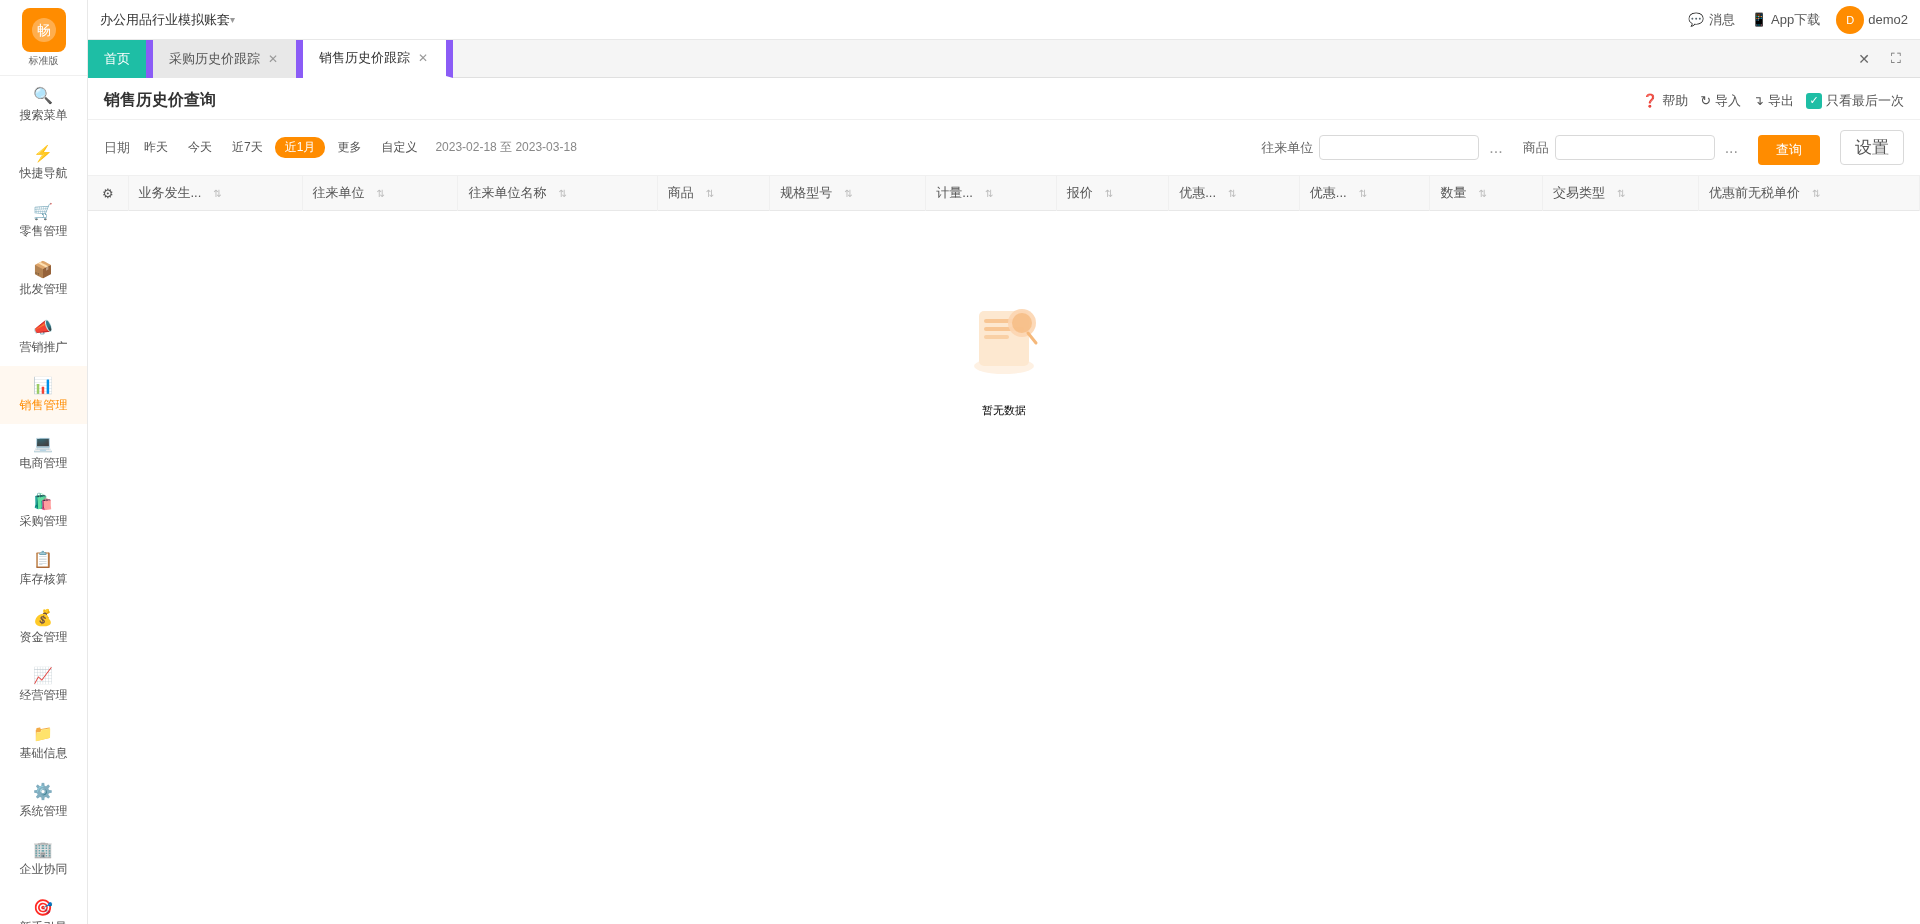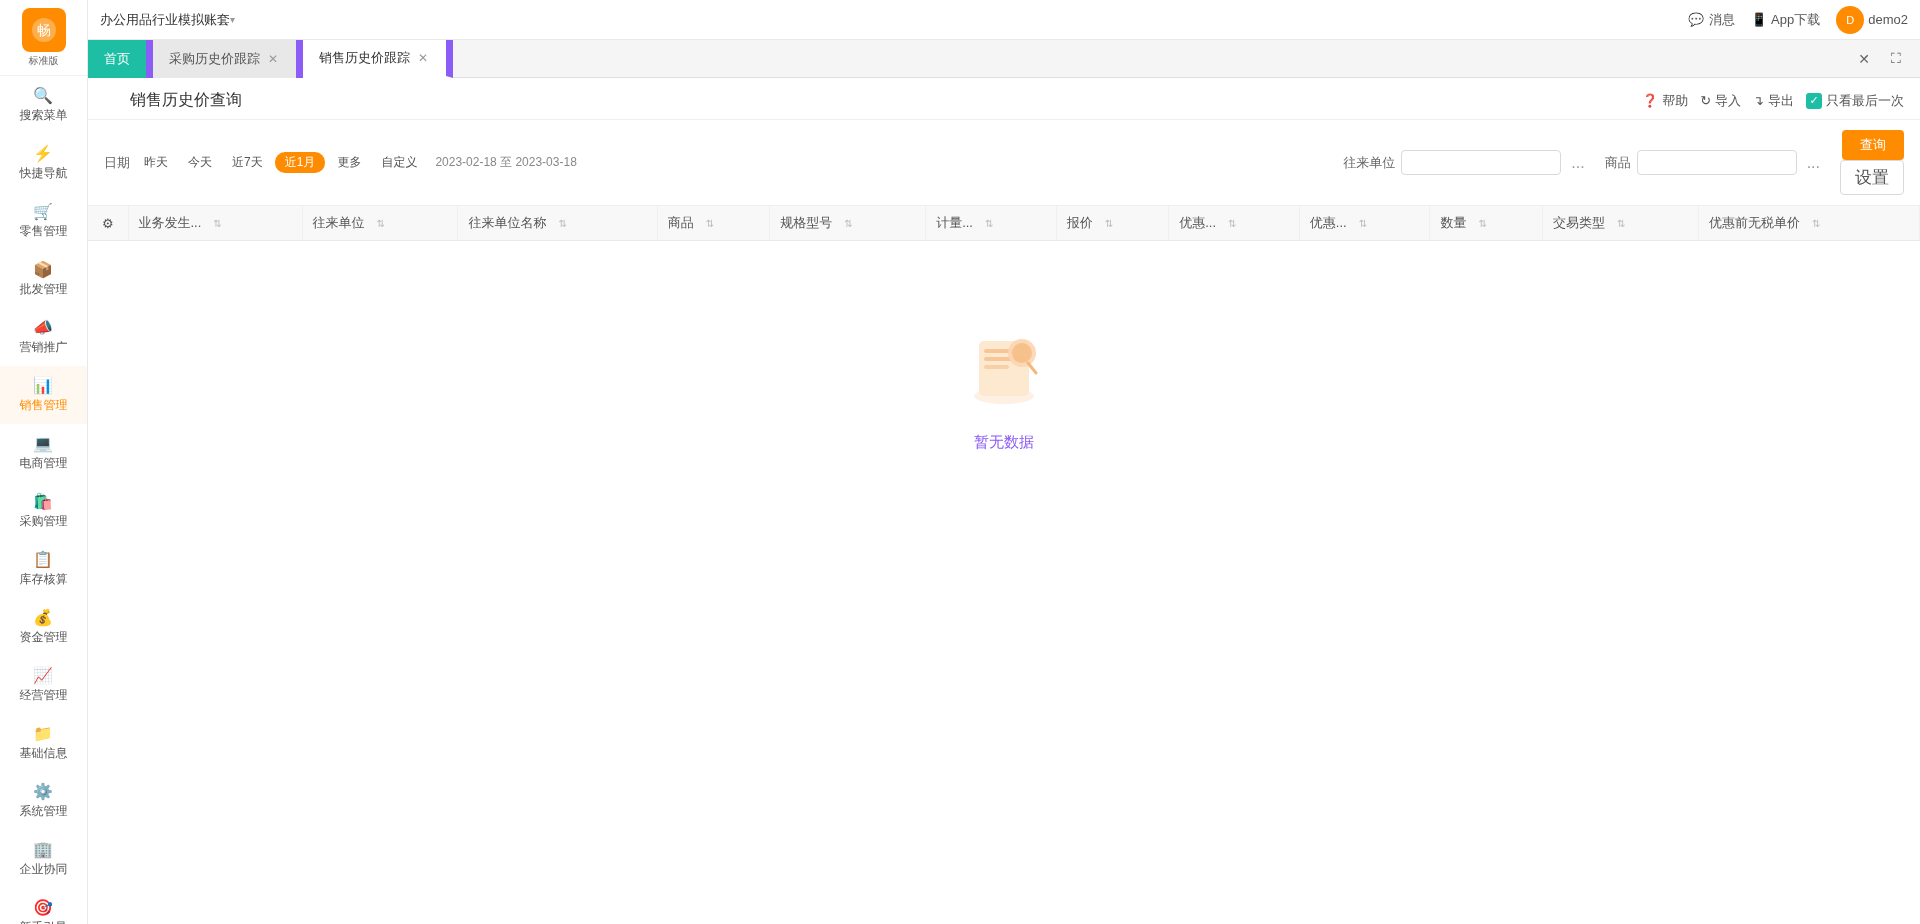--- a/index.html
+++ b/index.html
@@ -36,56 +36,56 @@
     .tab-item.home { background: #1ebea5; color: #fff; }
     .tab-close { color: #999; font-size: 12px; cursor: pointer; padding: 2px; }
     .tab-bar-right { margin-left: auto; display: flex; align-items: center; gap: 8px; padding-right: 12px; }
     .tab-bar-btn { width: 24px; height: 24px; display: flex; align-items: center; justify-content: center; cursor: pointer; color: #666; font-size: 14px; }
 
     
     .content-area { flex: 1; background: #fff; overflow: hidden; display: flex; flex-direction: column; }
 
     
     .page-header { padding: 12px 16px 8px; display: flex; align-items: center; justify-content: space-between; border-bottom: 1px solid #f0f0f0; }
-    .page-title { font-size: 16px; font-weight: 400; color: #333; margin-left: 26px; }
+    .page-title { font-size: 16px; font-weight: 700; color: #333; }
     .page-actions { display: flex; align-items: center; gap: 12px; font-size: 13px; color: #555; }
     .page-actions-item { display: flex; align-items: center; gap: 4px; cursor: pointer; }
     .checkbox-label { display: flex; align-items: center; gap: 4px; cursor: pointer; }
     .checkbox-icon { width: 16px; height: 16px; background: #1ebea5; border-radius: 3px; display: flex; align-items: center; justify-content: center; }
     .checkbox-icon::after { content: "✓"; color: #fff; font-size: 11px; }
 
     
     .filter-area { padding: 10px 16px; display: flex; align-items: center; gap: 16px; flex-wrap: wrap; border-bottom: 1px solid #f0f0f0; }
     .filter-group { display: flex; align-items: center; gap: 6px; }
     .filter-label { color: #666; font-size: 13px; }
     .filter-date-btns { display: flex; align-items: center; gap: 4px; }
     .date-btn { padding: 2px 8px; border-radius: 4px; cursor: pointer; font-size: 12px; color: #555; background: transparent; border: none; }
     .date-btn.active { background: #ff8c00; color: #fff; border-radius: 10px; padding: 2px 10px; }
     .date-range { font-size: 12px; color: #888; margin-left: 4px; }
     .filter-input-group { display: flex; align-items: center; gap: 6px; }
     .filter-input { border: 1px solid #d9d9d9; border-radius: 4px; padding: 4px 8px; font-size: 13px; width: 200px; outline: none; color: #333; }
     .filter-dots { color: #999; font-size: 16px; cursor: pointer; padding: 0 4px; }
     .query-btn { background: #ff8c00; color: #fff; border: none; border-radius: 4px; padding: 6px 18px; font-size: 13px; cursor: pointer; }
     .settings-btn { border: 1px solid #d9d9d9; background: #fff; color: #555; border-radius: 4px; padding: 5px 14px; font-size: 17px; cursor: pointer; }
-    .btn-row { display: flex; flex-direction: column; gap: 0; align-items: flex-end; }
+    .btn-row { display: flex; flex-direction: row; gap: 20px; align-items: flex-end; }
 
     
     .table-area { flex: 1; overflow: auto; }
     table { width: 100%; border-collapse: collapse; font-size: 13px; }
     table thead tr { background: #f8f8f8; border-bottom: 1px solid #e8e8e8; }
     table thead th { padding: 8px 10px; text-align: left; color: #555; font-weight: normal; white-space: nowrap; border-right: 1px solid #f0f0f0; }
     table thead th:first-child { width: 40px; text-align: center; }
     .th-sortable { display: flex; align-items: center; gap: 12px; cursor: pointer; }
     .sort-icon { color: #bbb; font-size: 10px; }
     .gear-col { width: 36px; text-align: center; }
 
     
     .empty-state { display: flex; flex-direction: column; align-items: center; justify-content: center; padding: 80px 0; }
     .empty-icon { width: 100px; height: 100px; margin-bottom: 12px; position: relative; }
-    .empty-text { color: #8b5cf6; font-size: 15px; }
+    .empty-text { color: #000000; font-size: 11px; }
 
     
     ::-webkit-scrollbar { width: 6px; height: 6px; }
     ::-webkit-scrollbar-track { background: #f5f5f5; }
     ::-webkit-scrollbar-thumb { background: #ddd; border-radius: 3px; }
   </style>
 </head>
 <body>
 
 <div class="sidebar">

